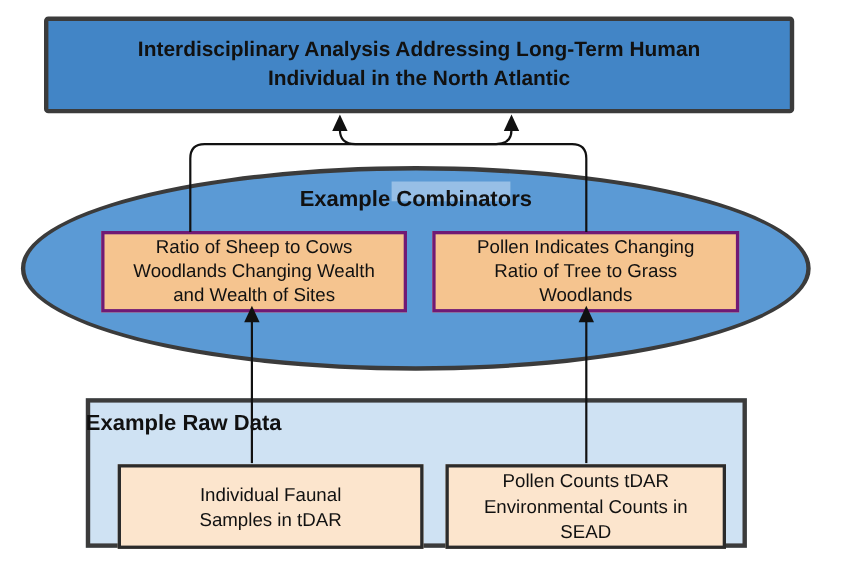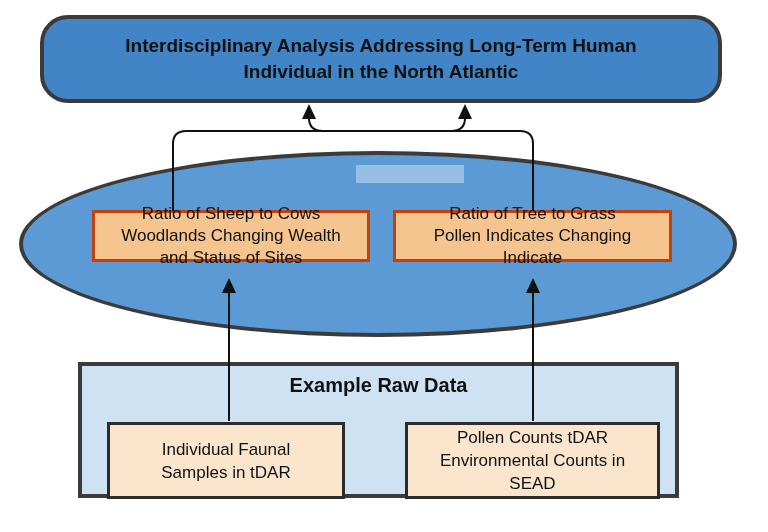--- a/index.html
+++ b/index.html
@@ -5,21 +5,21 @@
   html,body { margin:0; padding:0; background:#ffffff; }
   .canvas {
     position:relative; width:768px; height:532px; overflow:hidden;
     font-family:"Liberation Sans", sans-serif; color:#111111; background:#ffffff;
   }
   .abs { position:absolute; box-sizing:border-box; }
 
   
   .top-box {
     left:40px; top:15px; width:682px; height:88px;
-    background:#4285c6; border:4px solid #3b3b3b; border-radius:28px;
+    background:#4285c6; border:4px solid #3b3b3b; border-radius:4px;
     display:flex; flex-direction:column; justify-content:center; align-items:center;
     z-index:2;
   }
   .top-box .line { font-size:19px; font-weight:bold; line-height:26px; text-align:center; }
 
   
   .ellipse {
     left:19px; top:151px; width:718px; height:186px;
     background:#5b9ad5; border:4px solid #3b3b3b; border-radius:50%;
     z-index:1;
@@ -28,77 +28,78 @@
     left:19px; top:170px; width:718px; text-align:center;
     font-size:20px; font-weight:bold; z-index:3;
   }
   .label-highlight {
     left:356px; top:165px; width:108px; height:18px;
     background:rgba(224,238,250,0.45); z-index:2;
   }
 
   
   .comb-box {
-    top:210px; height:52px;
-    background:#f5c48f; border:3px solid #c2410c;
+    top:210px; height:74px;
+    background:#f5c48f; border:3px solid #701a75;
     display:flex; flex-direction:column; justify-content:center; align-items:center;
     z-index:3;
   }
   .comb-box.left  { left:92px;  width:278px; }
   .comb-box.right { left:393px; width:279px; }
   .comb-box .line { font-size:17px; line-height:22px; text-align:center; }
 
   
   .raw-container {
     left:78px; top:362px; width:601px; height:136px;
     background:#cfe2f3; border:4px solid #3b3b3b;
     z-index:1;
   }
   .raw-label {
-    left:78px; top:374px; width:601px; text-align:center;
+    left:78px; top:374px; width:601px; text-align:left;
     font-size:20px; font-weight:bold; z-index:3;
   }
 
   
   .raw-box {
     top:422px; height:77px;
     background:#fce5cd; border:3px solid #2b2b2b;
     display:flex; flex-direction:column; justify-content:center; align-items:center;
     z-index:3;
   }
-  .raw-box.left  { left:107px; width:238px; }
+  .raw-box.left  { left:107px; width:278px; }
   .raw-box.right { left:405px; width:255px; }
   .raw-box .line { font-size:17px; line-height:23px; text-align:center; }
 
   
   .connectors { left:0; top:0; width:768px; height:532px; z-index:10; pointer-events:none; }
 </style>
 </head>
 <body>
 
 <div class="canvas">
 
   <div class="abs top-box">
     <div class="line">Interdisciplinary Analysis Addressing Long-Term Human</div>
     <div class="line">Individual in the North Atlantic</div>
   </div>
 
   <div class="abs ellipse"></div>
   <div class="abs label-highlight"></div>
+  <div class="abs combinators-label">Example Combinators</div>
 
   <div class="abs comb-box left">
     <div class="line">Ratio of Sheep to Cows</div>
     <div class="line">Woodlands Changing Wealth</div>
-    <div class="line">and Status of Sites</div>
+    <div class="line">and Wealth of Sites</div>
   </div>
 
   <div class="abs comb-box right">
+    <div class="line">Pollen Indicates Changing</div>
     <div class="line">Ratio of Tree to Grass</div>
-    <div class="line">Pollen Indicates Changing</div>
-    <div class="line">Indicate</div>
+    <div class="line">Woodlands</div>
   </div>
 
   <div class="abs raw-container"></div>
   <div class="abs raw-label">Example Raw Data</div>
 
   <div class="abs raw-box left">
     <div class="line">Individual Faunal</div>
     <div class="line">Samples in tDAR</div>
   </div>
 

